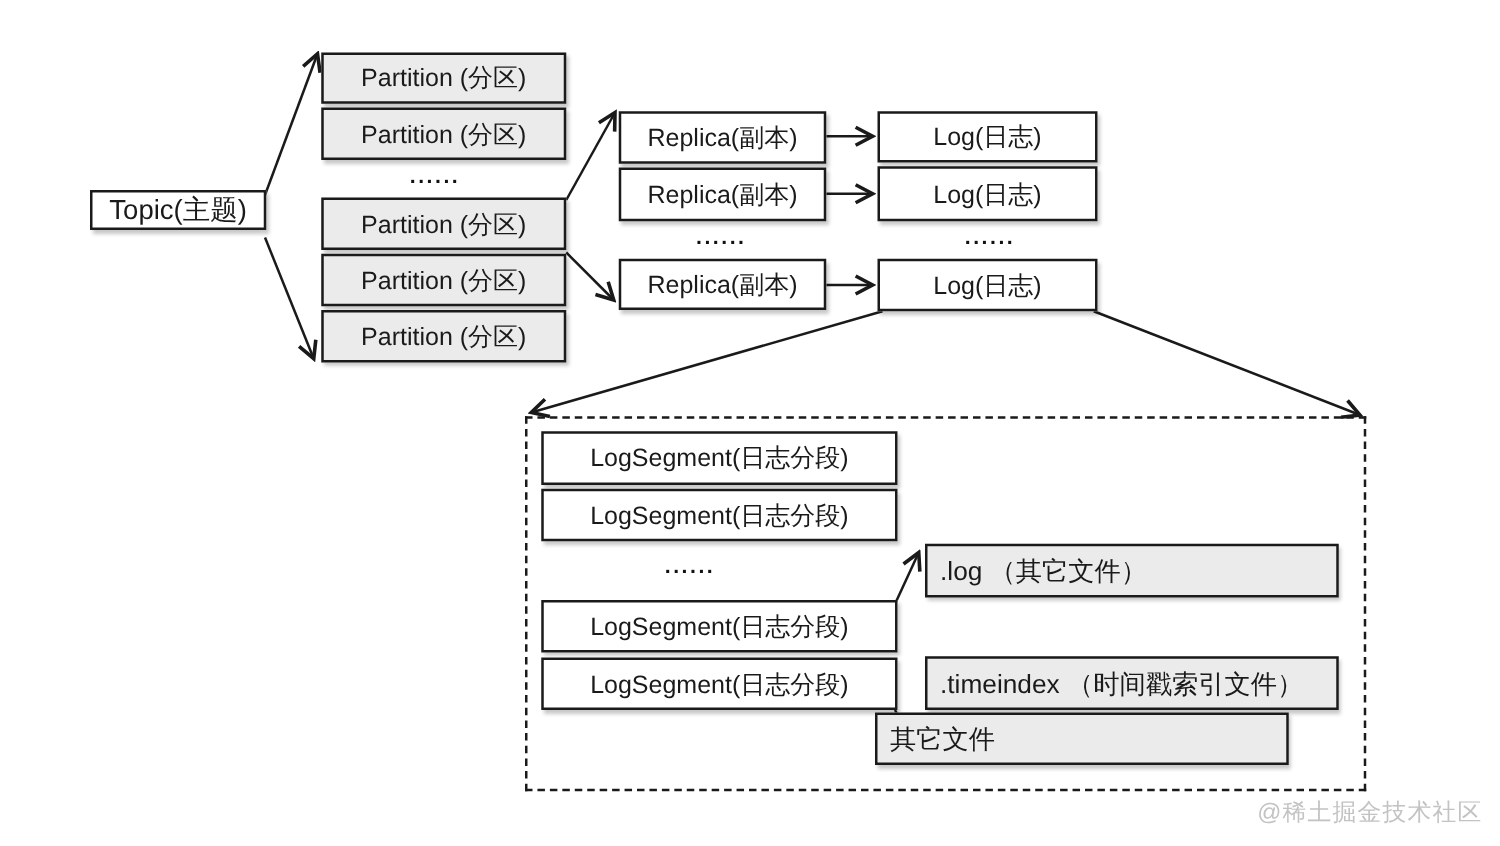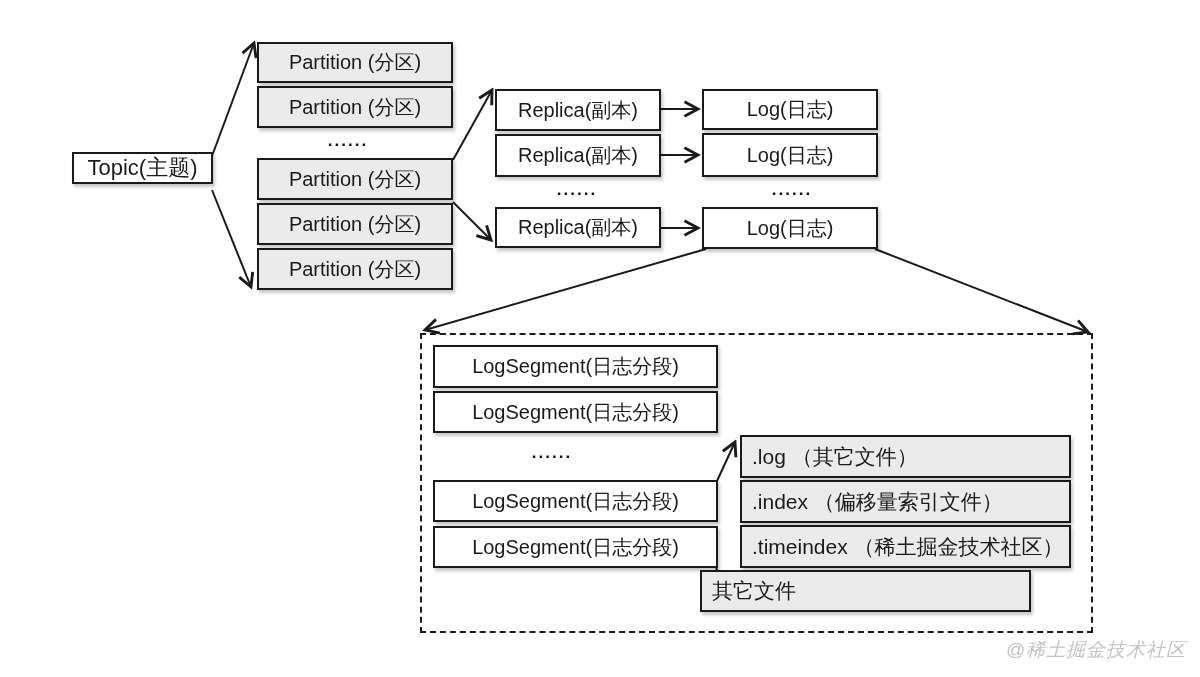--- a/index.html
+++ b/index.html
@@ -72,21 +72,20 @@
   .dots-replicas   { left: 577px; top: 190px; }
   .dots-logs       { left: 792px; top: 190px; }
   .dots-segments   { left: 552px; top: 453px; }
   .watermark {
     position: absolute;
     right: 14px;
     top: 637px;
     font-size: 19px;
     color: #c3c3c3;
     letter-spacing: 1px;
-    font-style: italic;
   }
 </style>
 </head>
 <body>
 
 <div id="canvas">
 
   <svg id="wires" viewBox="0 0 1200 677">
     <defs>
       <marker id="arrow" viewBox="0 0 10 10" refX="8.5" refY="5" markerWidth="9" markerHeight="9" orient="auto">
@@ -129,19 +128,18 @@
   <div class="dots dots-logs">......</div>
   <div class="box lg3">Log(日志)</div>
 
   <div class="box ls1">LogSegment(日志分段)</div>
   <div class="box ls2">LogSegment(日志分段)</div>
   <div class="dots dots-segments">......</div>
   <div class="box ls3">LogSegment(日志分段)</div>
   <div class="box ls4">LogSegment(日志分段)</div>
 
   <div class="box gray left-align f1">.log （其它文件）</div>
-  <div class="box gray left-align f2">.index （偏移量索引文件）</div>
-  <div class="box gray left-align f3">.timeindex （稀土掘金技术社区）</div>
+  <div class="box gray left-align f3">.timeindex （时间戳索引文件）</div>
   <div class="box gray left-align f4">其它文件</div>
 
   <div class="watermark">@稀土掘金技术社区</div>
 
 </div>
 
 </body></html>

